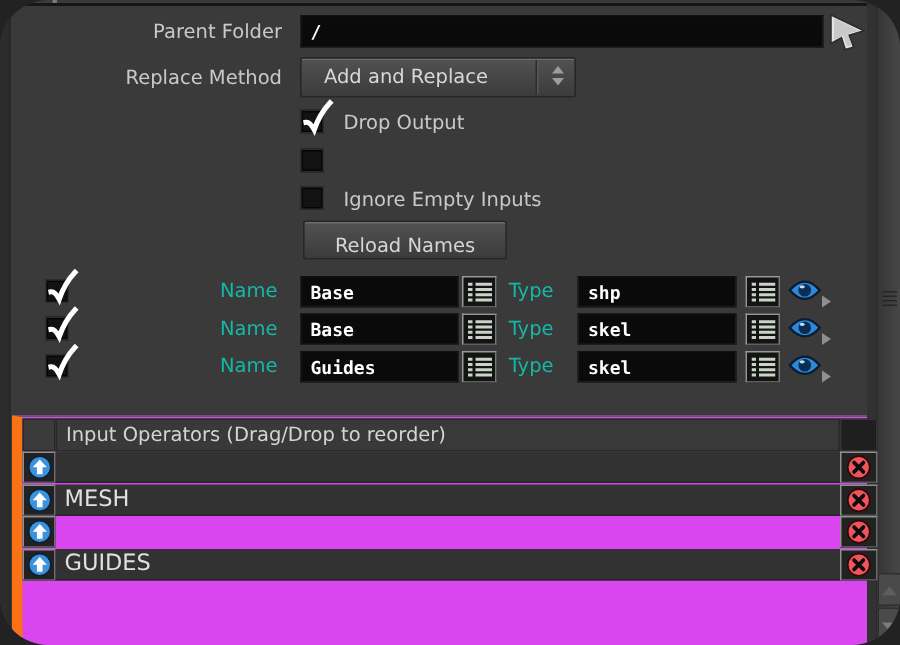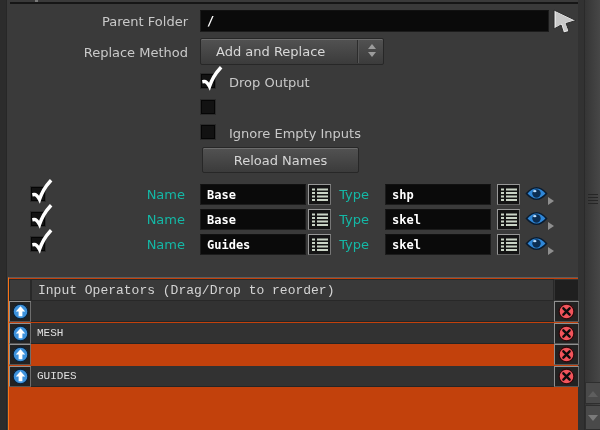--- a/index.html
+++ b/index.html
@@ -1,20 +1,20 @@
 <!DOCTYPE html>
 <html><head>
 <meta charset="utf-8">
 <style>
   html,body{margin:0;padding:0;background:#222;}
   #app{
     position:relative;width:600px;height:430px;overflow:hidden;
     background:#3a3a3a;
     font-family:"DejaVu Sans","Liberation Sans",sans-serif;
-    -webkit-user-select:none;user-select:none;
+    -webkit-user-select:none;user-select:none;border-radius:32px;
   }
   .abs{position:absolute;box-sizing:border-box;}
   .label{color:#c9c9c9;font-size:13px;text-align:right;white-space:nowrap;}
   .dimlabel{color:#14b8a6;font-size:13px;text-align:right;white-space:nowrap;}
   .field{
     background:#0a0a0a;border:1px solid #1c1c1c;border-top-color:#111;
     color:#ffffff;font-family:"DejaVu Sans Mono","Liberation Mono",monospace;
     font-weight:bold;font-size:12px;display:flex;align-items:center;
     padding-left:6px;overflow:hidden;white-space:nowrap;
   }
@@ -30,35 +30,35 @@
   .checkmark{position:absolute;left:0px;top:-8px;width:21px;height:25px;overflow:visible;}
   .listbtn{
     background:#141414;border:1px solid #989898;
     border-bottom-color:#5f5f5f;border-right-color:#787878;
     display:flex;align-items:center;justify-content:center;
   }
   .menu-tri{
     width:0;height:0;border-left:6px solid #8f8f8f;
     border-top:4px solid transparent;border-bottom:4px solid transparent;
   }
-  .tbl{background:#c2410c;border-top:1px solid #5c5c5c;border-left:1px solid #f97316;font-family:Liberation Mono, monospace;}
+  .tbl{background:#d946ef;border-top:1px solid #5c5c5c;border-left:7px solid #f97316;}
   .tbl-header-left{background:#3b3b3b;border:1px solid #282828;}
   .tbl-header-main{
     background:#393939;border:1px solid #282828;color:#d4d4d4;font-size:13px;
     display:flex;align-items:center;padding-left:6px;white-space:nowrap;
   }
   .tbl-header-right{background:#1f1f1f;border:1px solid #343434;}
   .cellbtn{
     background:#222222;border:1px solid #909090;
     border-bottom-color:#555;border-right-color:#6e6e6e;
     display:flex;align-items:center;justify-content:center;
   }
   .tbl-row-main{
     background:#323232;border-bottom:1px solid #252525;color:#e0e0e0;
-    font-size:11px;display:flex;align-items:center;padding-left:6px;white-space:nowrap;
+    font-size:15px;display:flex;align-items:flex-start;padding-left:6px;white-space:nowrap;
   }
   .spin-tri-up{width:0;height:0;border-bottom:5px solid #9c9c9c;border-left:4px solid transparent;border-right:4px solid transparent;}
   .spin-tri-dn{width:0;height:0;border-top:5px solid #9c9c9c;border-left:4px solid transparent;border-right:4px solid transparent;}
   .scroll-tri-up{width:0;height:0;border-bottom:6px solid #5e5e5e;border-left:5px solid transparent;border-right:5px solid transparent;margin:8px auto 0;}
   .scroll-tri-dn{width:0;height:0;border-top:6px solid #7a7a7a;border-left:5px solid transparent;border-right:5px solid transparent;margin:9px auto 0;}
   .gripline{position:absolute;left:3px;width:10px;height:1px;background:#262626;}
 </style>
 </head>
 <body>
 
@@ -113,21 +113,21 @@
 
   <div class="abs checkbox" style="left:200px;top:99px;width:16px;height:16px;">
     
   </div>
 
   <div class="abs checkbox" style="left:200px;top:124px;width:16px;height:16px;">
     
   </div>
   <div class="abs label" style="left:229px;top:126px;text-align:left;">Ignore Empty Inputs</div>
 
-  <div class="abs btnish" style="left:202px;top:147px;width:157px;height:26px;display:flex;align-items:center;justify-content:center;">
+  <div class="abs btnish" style="left:202px;top:147px;width:136px;height:26px;display:flex;align-items:flex-end;justify-content:center;">
     <span style="color:#d6d6d6;font-size:13px;">Reload Names</span>
   </div>
 
   <div class="abs checkbox" style="left:30px;top:186px;width:16px;height:16px;">
     <svg class="checkmark" viewBox="0 0 21 25" style="visibility: visible;">
       <path d="M3 15.5 Q5.5 15 8.5 20.5 Q12 10 19 2.5" stroke="#ffffff" stroke-width="3.4" fill="none" stroke-linecap="square"></path>
     </svg>
   </div>
   <div class="abs dimlabel" style="left:85px;top:187px;width:100px;">Name</div>
   <div class="abs field" style="left:200px;top:184px;width:106px;height:21px;">

